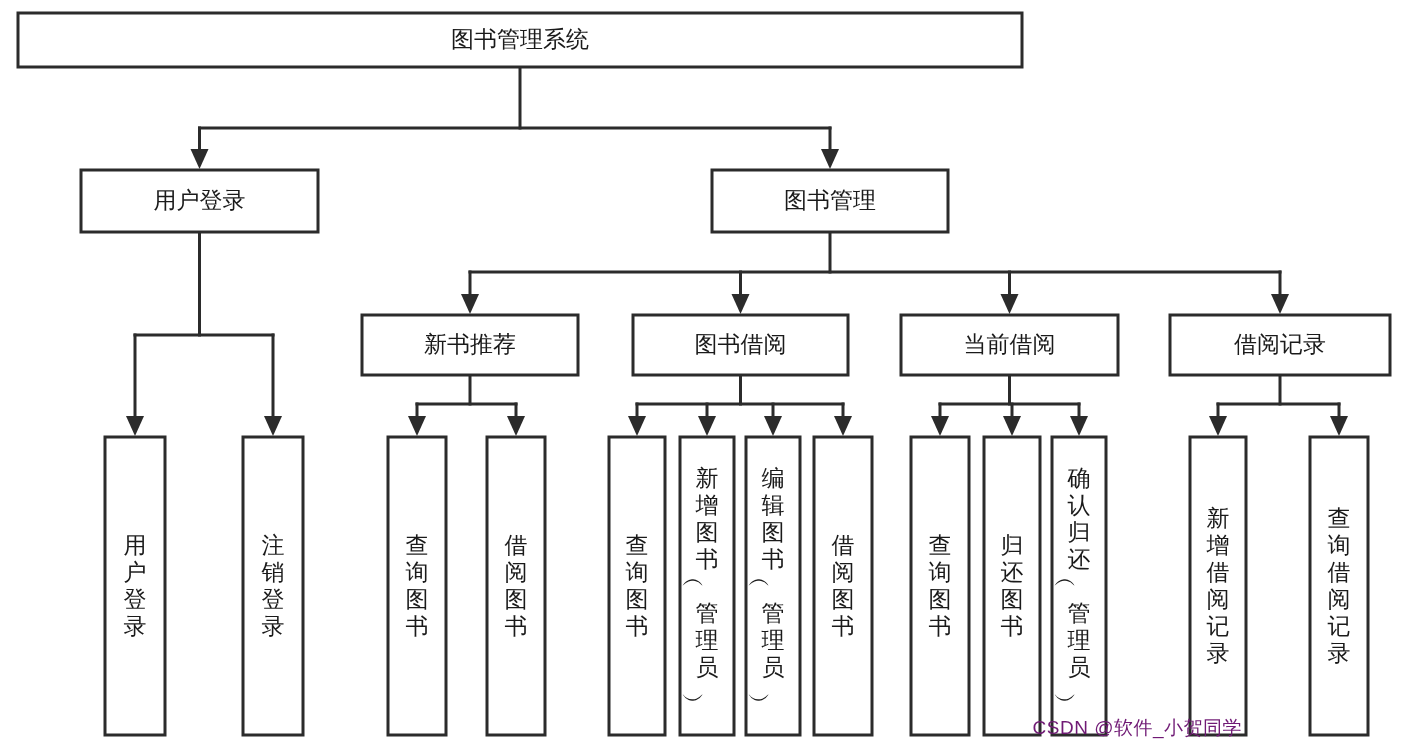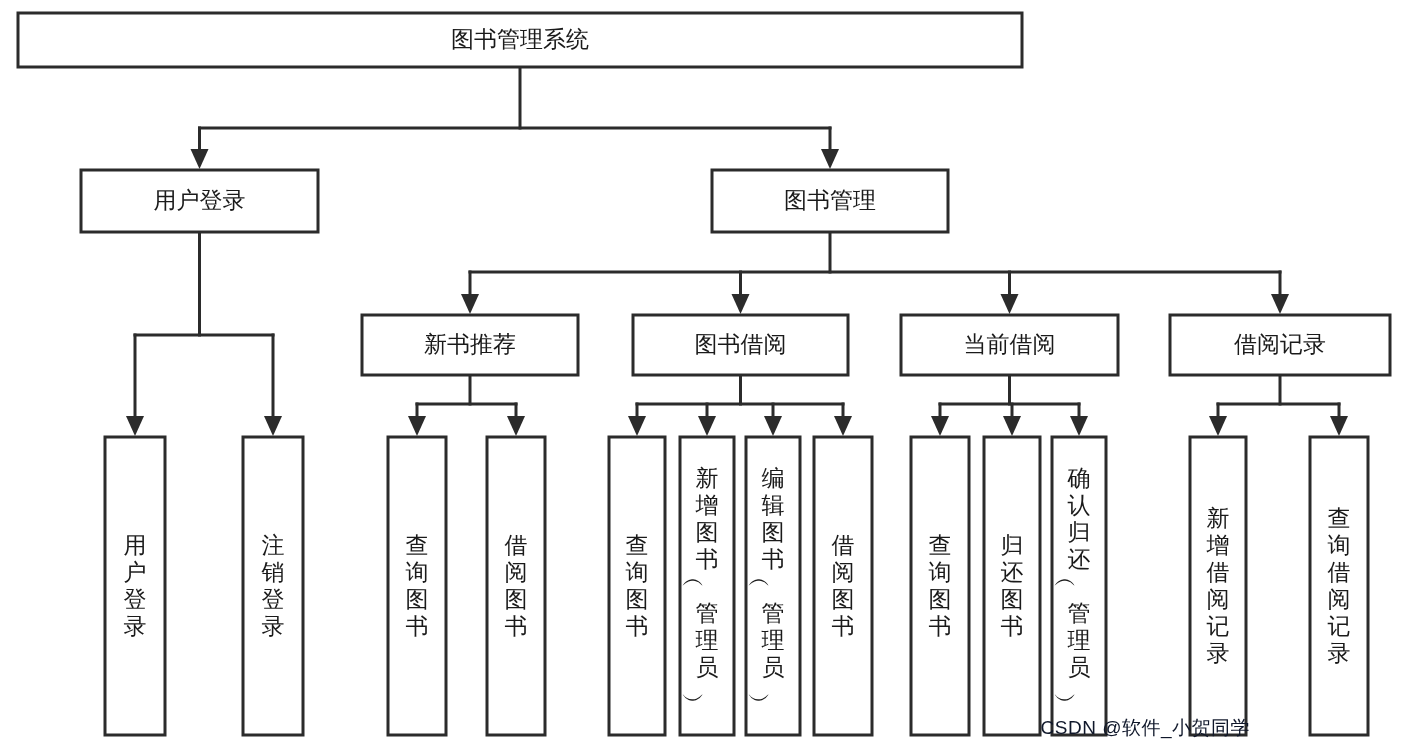--- a/index.html
+++ b/index.html
@@ -51,25 +51,25 @@
     dominant-baseline: middle;
   }
   .node-label-v {
     font-family: "Liberation Sans", "DejaVu Sans", sans-serif;
     font-size: 23px;
     fill: #1a1a1a;
     text-anchor: middle;
   }
   .watermark {
     position: absolute;
-    right: 2px;
+    right: 10px;
     bottom: 6px;
     font-family: "Liberation Sans", "DejaVu Sans", sans-serif;
     font-size: 19px;
-    color: #0f172a;
+    color: #701a75;
     letter-spacing: 0.5px;
     white-space: nowrap;
     user-select: none;
   }
 </style>
 </head>
 <body>
 
 <div id="diagram-root">
   <svg class="canvas" viewBox="0 0 1405 747" xmlns="http://www.w3.org/2000/svg">

